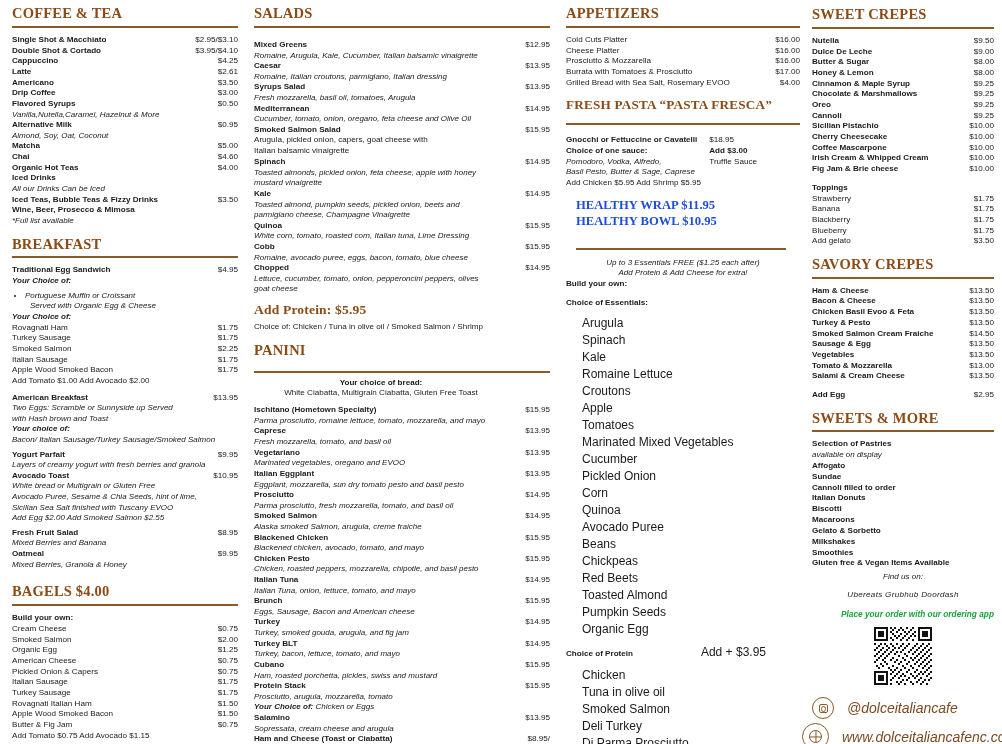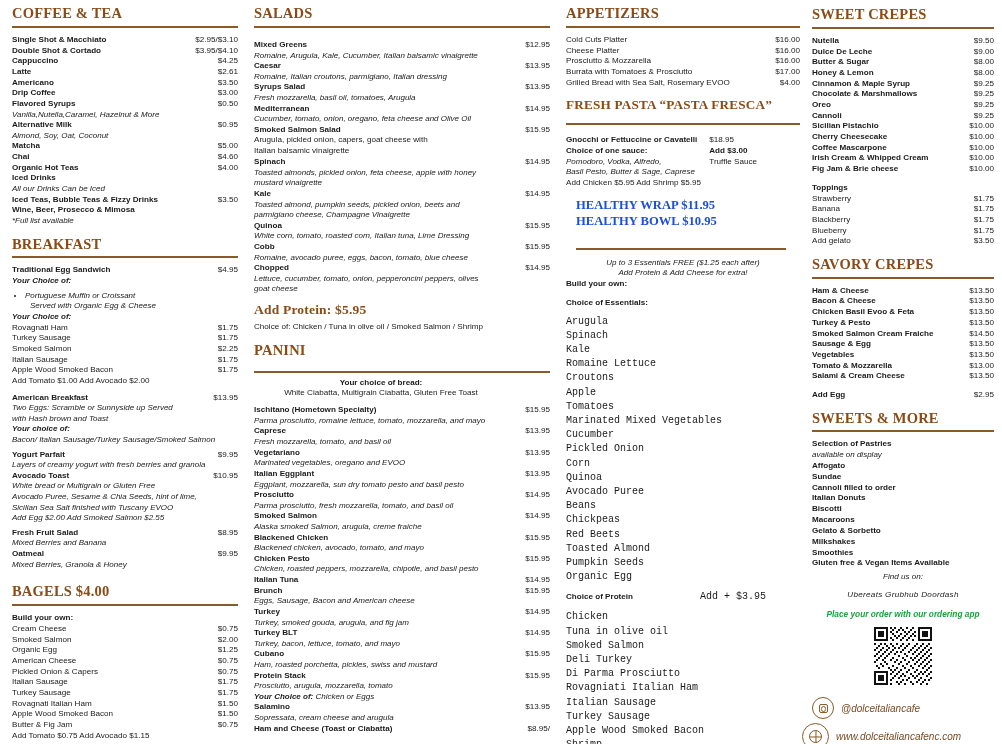--- a/index.html
+++ b/index.html
@@ -40,40 +40,40 @@
   .sp4 { height: 4px; }
   .sp6 { height: 6px; }
   .sp8 { height: 8px; }
   .sp10 { height: 10px; }
   .sp14 { height: 14px; }
   ul.bul { margin: 4px 0 0 13px; }
   ul.bul li { font-size: 8px; font-style: italic; line-height: 1.34; }
   .indent { padding-left: 9px; }
   .center { text-align: center; }
 
-  .serif-list { font-family: Liberation Mono, monospace; font-size: 10px; line-height: 1.42; }
+  .serif-list { font-family: Liberation Sans, sans-serif; font-size: 12px; line-height: 1.42; margin-left: 16px; }
 
   .big-orange {
     font-family: "Liberation Serif", serif;
     font-weight: bold; color: #1d4ed8; font-size: 12.6px; line-height: 1.25;
     padding-left: 10px;
   }
 
   .two-col-price { display: flex; }
   .two-col-price .left { width: 150px; }
   .two-col-price .right { width: 95px; }
 
   .findus { text-align: center; font-style: italic; font-size: 8.1px; margin-top: 3px; }
   .apps { text-align: center; font-style: italic; font-size: 8.1px; margin-top: 9px; letter-spacing: .3px;}
-  .ordering { text-align: center; font-weight: bold; font-style: italic; font-size: 8.3px;
+  .ordering { text-align: right; font-weight: bold; font-style: italic; font-size: 8.3px;
               color: #1aa13c; margin-top: 10px; }
   .qr-wrap { text-align: center; margin-top: 8px; }
   .social { margin-top: 8px; }
-  .social-row { display: flex; align-items: center; gap: 7px; font-style: italic;
-                font-size: 10px; color: #7a4a22; font-weight: normal; text-align: right; }
+  .social-row { display: flex; align-items: center; gap: 13px; font-style: italic;
+                font-size: 14px; color: #7a4a22; font-weight: normal; text-align: right; }
   .social-row.web { margin-top: 4px; margin-left: -10px; }
   .ic-circle { width: 22px; height: 22px; border: 1.3px solid #8a5a28; border-radius: 50%;
                display: flex; align-items: center; justify-content: center; flex: none; }
   .ic-circle.big { width: 27px; height: 27px; }
   .ic-sq { width: 9px; height: 9px; border: 1.4px solid #8a5a28; border-radius: 2px; position: relative; }
   .ic-sq:after { content: ""; position: absolute; width: 3.4px; height: 3.4px; border: 1.2px solid #8a5a28;
                  border-radius: 50%; top: 1.4px; left: 1.4px; }
   .globe { width: 13px; height: 13px; border: 1.2px solid #8a5a28; border-radius: 50%; position: relative; }
   .globe:before { content: ""; position: absolute; left: 50%; top: -1px; width: 1.1px; height: 13px;
                   background: #8a5a28; transform: translateX(-50%); }
@@ -383,20 +383,21 @@
       <div class="desc">Blackened chicken, avocado, tomato, and mayo</div>
       <div class="row">
           <span class="nm">Chicken Pesto</span>
           <span class="pr">$15.95</span>
         </div>
       <div class="desc">Chicken, roasted peppers, mozzarella, chipotle, and basil pesto</div>
       <div class="row">
           <span class="nm">Italian Tuna</span>
           <span class="pr">$14.95</span>
         </div>
+      <div class="desc">Italian Tuna, onion, lettuce, tomato, and mayo</div>
       <div class="row">
           <span class="nm">Brunch</span>
           <span class="pr">$15.95</span>
         </div>
       <div class="desc">Eggs, Sausage, Bacon and American cheese</div>
       <div class="row">
           <span class="nm">Turkey</span>
           <span class="pr">$14.95</span>
         </div>
       <div class="desc">Turkey, smoked gouda, arugula, and fig jam</div>

